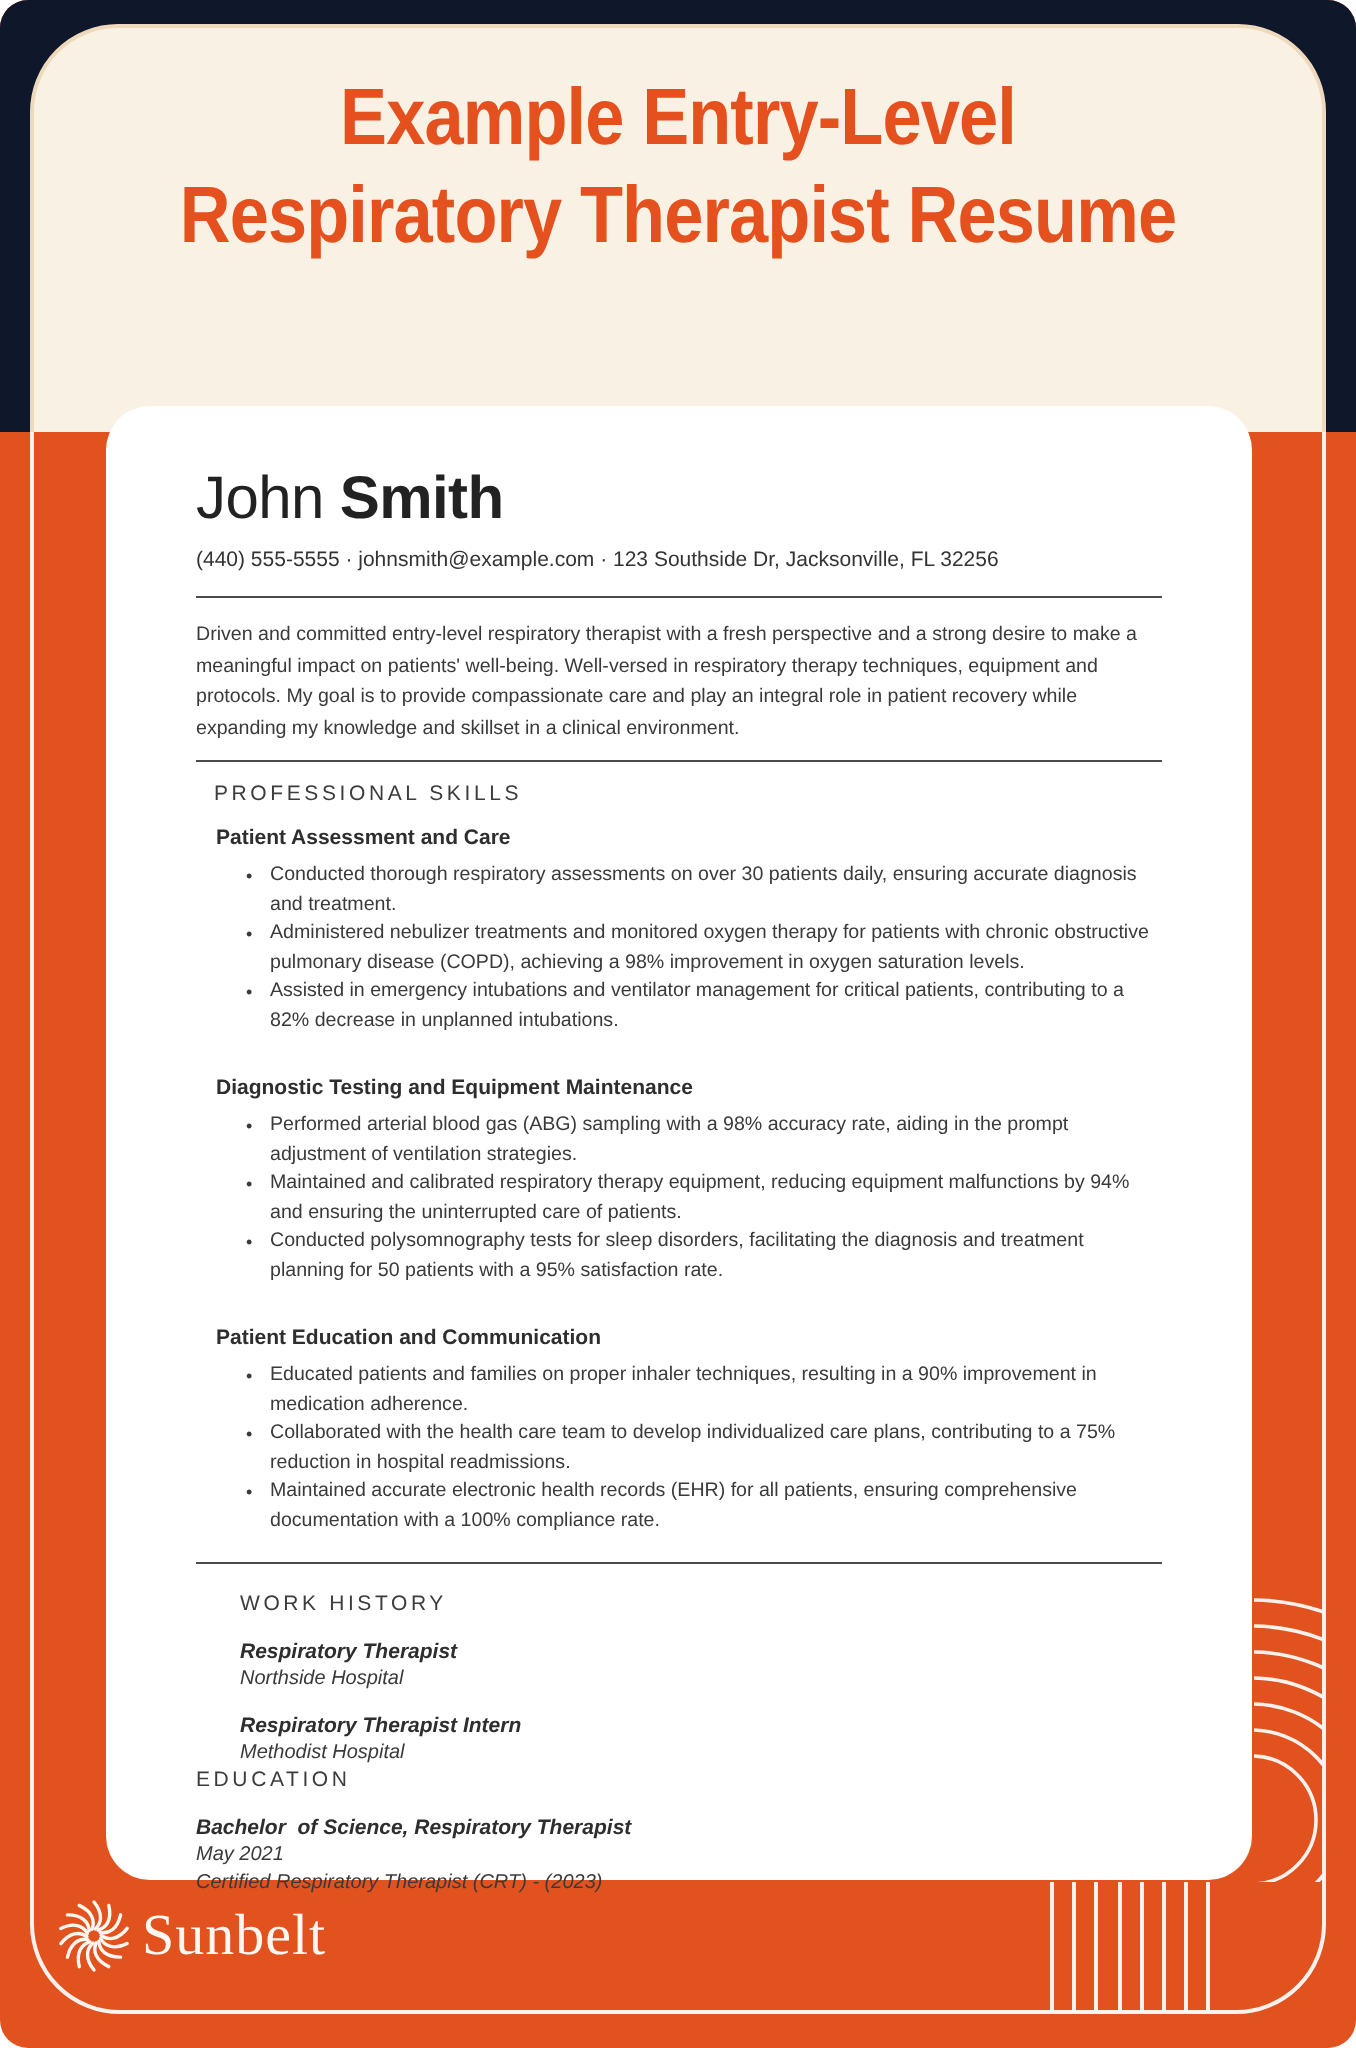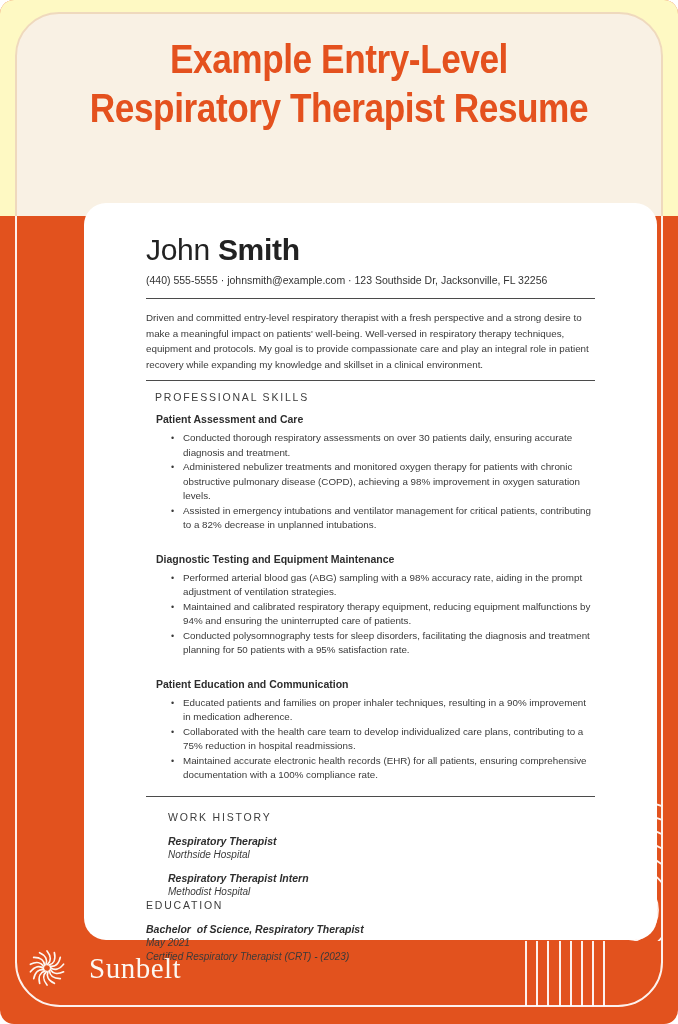--- a/index.html
+++ b/index.html
@@ -10,39 +10,39 @@
     background:#E2521E; border-radius:14px; overflow:hidden;
     font-family:"Liberation Sans", sans-serif;
   }
 
   
   .deco { position:absolute; left:0; top:0; z-index:1; }
 
   
   .banner {
     position:absolute; left:0; top:0; width:678px; height:216px;
-    background:#fef9c3; overflow:hidden; z-index:2;
+    background:#0f172a; overflow:hidden; z-index:2;
   }
   .banner-outline {
     position:absolute; left:15px; right:15px; top:12px; height:260px;
     background:#F9F1E4; border:2px solid #EFD9BD; border-radius:44px;
   }
   .title {
     position:relative; margin:35px 0 0; padding:0;
     text-align:center; color:#E4511E; font-weight:bold;
     font-size:40px; line-height:49px; letter-spacing:-0.5px;
     transform:scaleX(0.88);
   }
   .title span { display:block; }
 
   
   .card {
     position:absolute; left:53px; top:203px; width:573px; height:737px;
     background:#FFFFFF; border-radius:22px; z-index:3;
-    padding:30px 62px; color:#3A3A3A;margin-left:31px;
+    padding:30px 45px; color:#3A3A3A;
   }
   .name { font-size:30px; line-height:34px; color:#222222; letter-spacing:-0.3px; }
   .name .last { font-weight:bold; }
   .contact { margin-top:7px; font-size:10.5px; color:#333333; }
   hr.rule { border:none; border-top:1.6px solid #4B4B4B; margin:12px 0 0; }
   .summary { margin:11px 0 0; font-size:9.8px; line-height:15.5px; color:#3A3A3A; }
   hr.rule.tight { margin-top:8px; }
 
   .skills-heading {
     margin:10px 0 0 9px; font-size:10.5px; font-weight:normal;
@@ -71,21 +71,21 @@
   }
   .entry { margin-top:11px;font-style:italic; }
   .entry + .entry { margin-top:9px; }
   .entry-title { font-size:10.5px; line-height:14px; font-weight:bold; color:#2E2E2E; white-space:pre-wrap; }
   .entry-org, .edu-line { font-size:10px; line-height:14px; color:#3A3A3A; }
 
   
   .brand { position:absolute; left:26px; top:947px; z-index:4; display:flex; align-items:center; }
   .brand-text {
     font-family:"Liberation Serif", serif; font-size:29px;
-    color:#FCF7F1; letter-spacing:0.5px; margin-left:21px;
+    color:#FCF7F1; letter-spacing:0.5px; margin-left:3px;
   }
 </style>
 </head>
 <body>
 
 <div class="page">
 
   <svg class="deco" width="678" height="1024" viewBox="0 0 678 1024">
     <defs>
       <clipPath id="stripClip">

